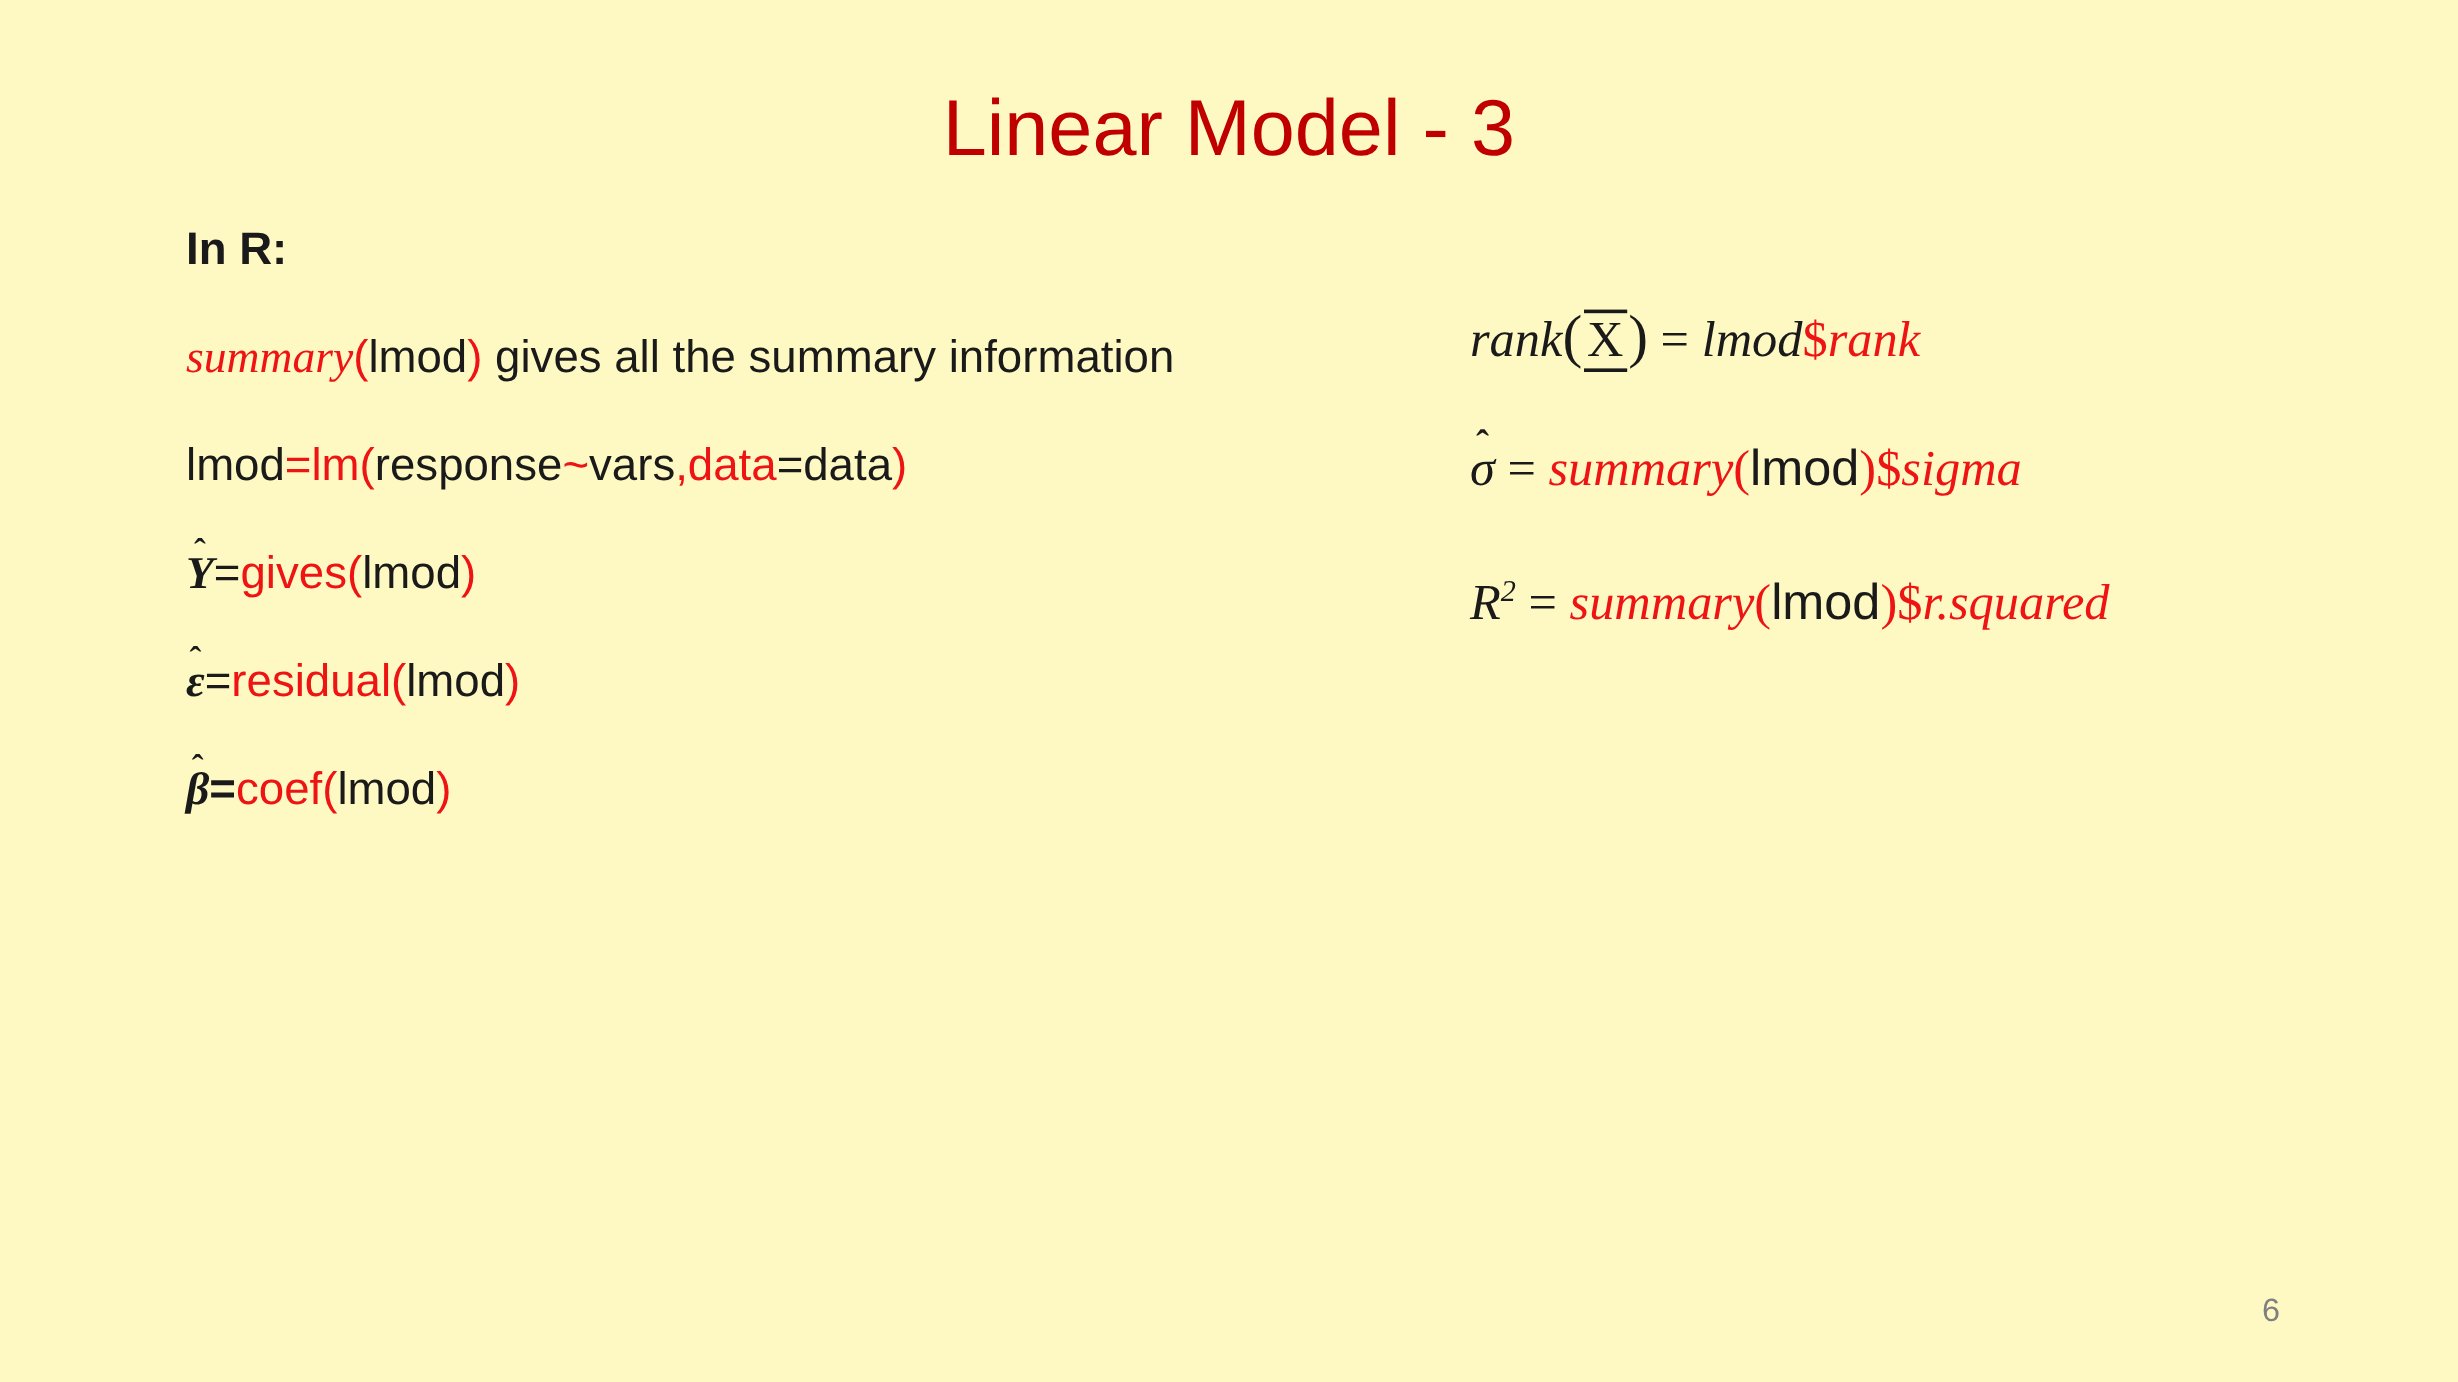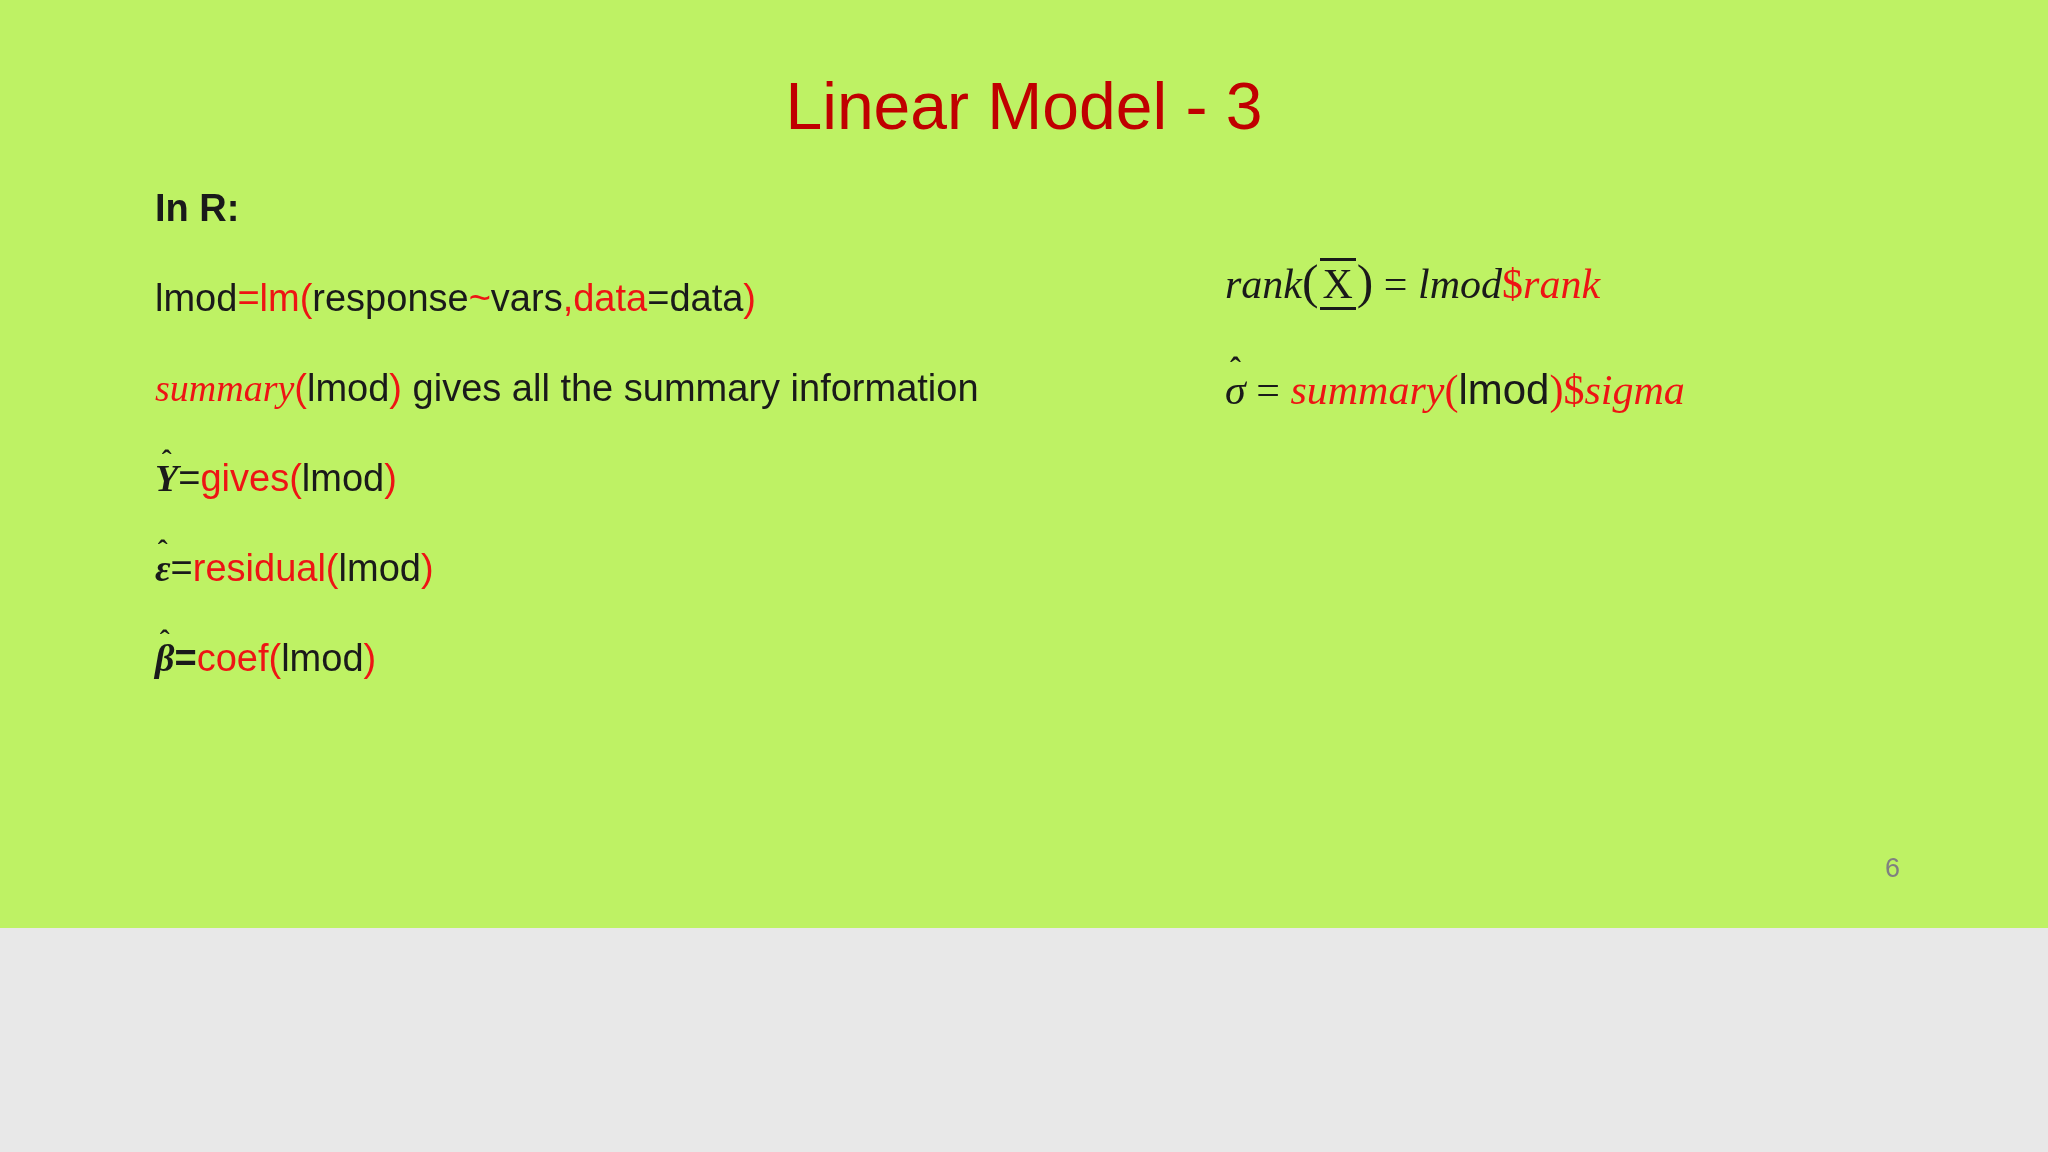--- a/index.html
+++ b/index.html
@@ -4,22 +4,22 @@
 <style>
   :root{
     --title-red:#C00000;
     --code-red:#EE1414;
     --ink:#1a1a1a;
     --pgray:#808080;
   }
   html,body{margin:0;padding:0;background:#e8e8e8;}
   .slide{
     position:relative;
-    width:2048px;height:928px;
-    background:#bef264;
+    width:2048px;height:1152px;
+    background:#fef9c3;
     overflow:hidden;
     font-family:"Liberation Sans","DejaVu Sans",sans-serif;
     color:var(--ink);
   }
   .title{
     position:absolute;top:70px;left:0;width:100%;
     text-align:center;
     font-size:66px;line-height:72px;font-weight:400;
     color:var(--title-red);
     margin:0;
@@ -60,35 +60,36 @@
 </head>
 <body>
 
 <div class="slide">
 
   <h1 class="title">Linear Model - 3</h1>
 
   <div class="lcol">
     <p class="heading">In R:</p>
 
+    <p><span class="red ser it">summary</span><span class="red">(</span><span class="blk">lmod</span><span class="red">)</span><span class="blk"> gives all the summary information</span></p>
+
     <p><span class="blk">lmod</span><span class="red">=lm(</span><span class="blk">response</span><span class="red">~</span><span class="blk">vars</span><span class="red">,data</span><span class="blk">=data</span><span class="red">)</span></p>
-
-    <p><span class="red ser it">summary</span><span class="red">(</span><span class="blk">lmod</span><span class="red">)</span><span class="blk"> gives all the summary information</span></p>
 
     <p><span class="hat"><span class="mark">ˆ</span><span class="ser it bold blk">Y</span></span><span class="blk">=</span><span class="red">gives(</span><span class="blk">lmod</span><span class="red">)</span></p>
 
     <p><span class="hat"><span class="mark">ˆ</span><span class="ser it bold blk">ε</span></span><span class="blk">=</span><span class="red">residual(</span><span class="blk">lmod</span><span class="red">)</span></p>
 
 
     <p><span class="hat"><span class="mark">ˆ</span><span class="ser it bold blk">β</span></span><span class="blk bold">=</span><span class="red">coef(</span><span class="blk">lmod</span><span class="red">)</span></p>
 
   </div>
 
   <div class="rcol">
     <p><span class="blk">rank</span><span class="blk up bigp">(</span><span class="xb blk">X</span><span class="blk up bigp">)</span><span class="blk up"> = </span><span class="blk">lmod</span><span class="red up">$</span><span class="red">rank</span></p>
 
     <p><span class="hat"><span class="mark">ˆ</span><span class="blk">σ</span></span><span class="blk up"> = </span><span class="red">summary</span><span class="red up">(</span><span class="blk sans">lmod</span><span class="red up">)</span><span class="red up">$</span><span class="red">sigma</span></p>
 
+    <p><span class="blk">R</span><sup class="blk">2</sup><span class="blk up"> = </span><span class="red">summary</span><span class="red up">(</span><span class="blk sans">lmod</span><span class="red up">)</span><span class="red up">$</span><span class="red">r.squared</span></p>
   </div>
 
   <div class="page-num">6</div>
 
 </div>
 
 </body></html>

